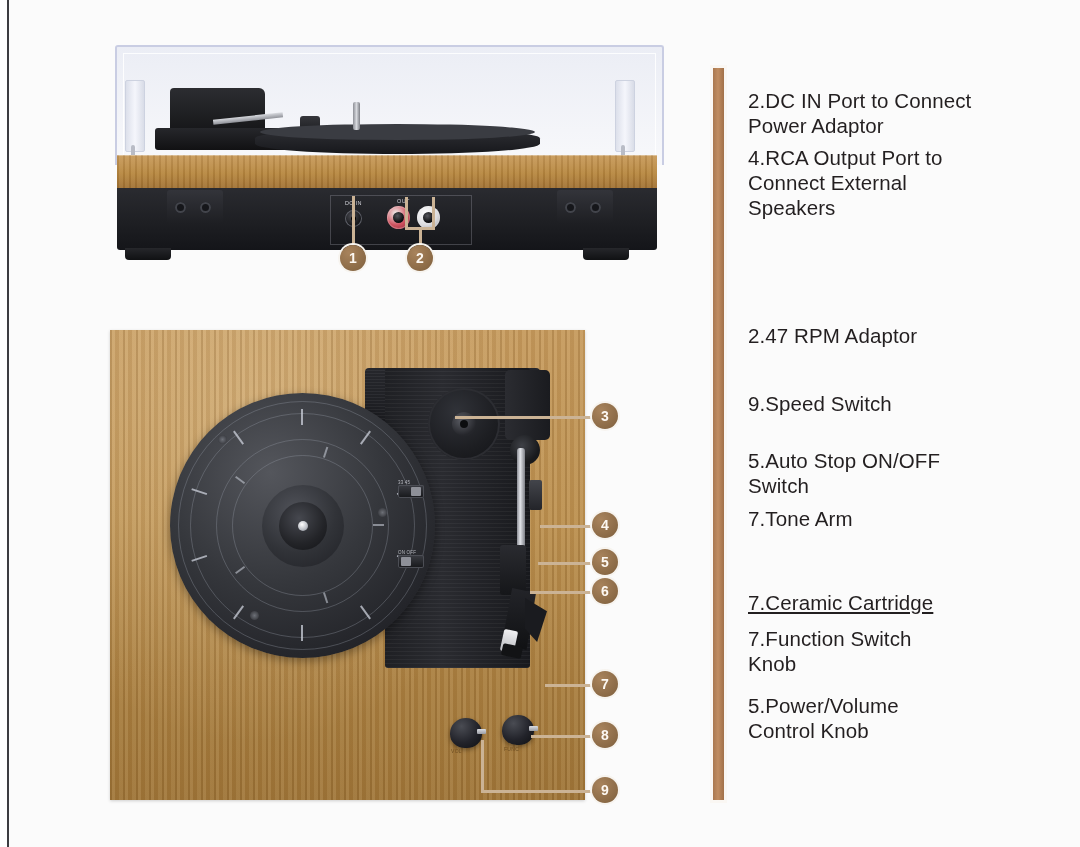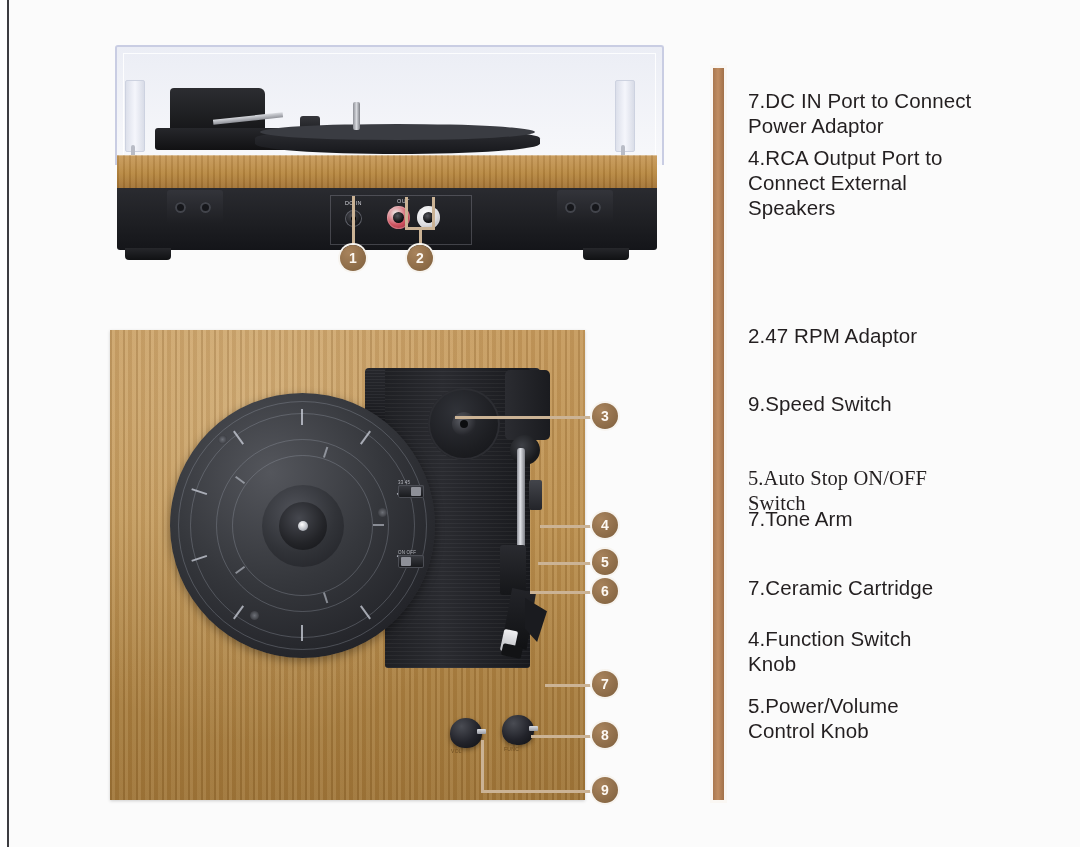--- a/index.html
+++ b/index.html
@@ -307,30 +307,30 @@
   <div class="lead-h" style="left:531px;top:735px;width:64px;"></div>
   <div class="badge" style="left:592px;top:722px;">8</div>
 
   <div class="lead-v" style="left:481px;top:740px;height:52px;"></div>
   <div class="lead-h" style="left:481px;top:790px;width:114px;"></div>
   <div class="badge" style="left:592px;top:777px;">9</div>
 
   <div id="divider"></div>
 
   <div id="legend">
-    <div class="legend-item" style="top:10px;">7.DC IN Port to Connect
+    <div class="legend-item" style="top:10px;">2.DC IN Port to Connect
    Power Adaptor</div>
     <div class="legend-item" style="top:67px;">4.RCA Output Port to
    Connect External
    Speakers</div>
     <div class="legend-item" style="top:245px;">2.47 RPM Adaptor</div>
     <div class="legend-item" style="top:313px;">9.Speed Switch</div>
-    <div class="legend-item" style="top:388px;font-family:Liberation Serif, serif;">5.Auto Stop ON/OFF
+    <div class="legend-item" style="top:370px;">5.Auto Stop ON/OFF
    Switch</div>
     <div class="legend-item" style="top:428px;">7.Tone Arm</div>
-    <div class="legend-item" style="top:497px;">7.Ceramic Cartridge</div>
-    <div class="legend-item" style="top:548px;">4.Function Switch
+    <div class="legend-item" style="top:512px;text-decoration:underline;">7.Ceramic Cartridge</div>
+    <div class="legend-item" style="top:548px;">7.Function Switch
    Knob</div>
     <div class="legend-item" style="top:615px;">5.Power/Volume
    Control Knob</div>
   </div>
 
 </div>
 
 </body></html>

